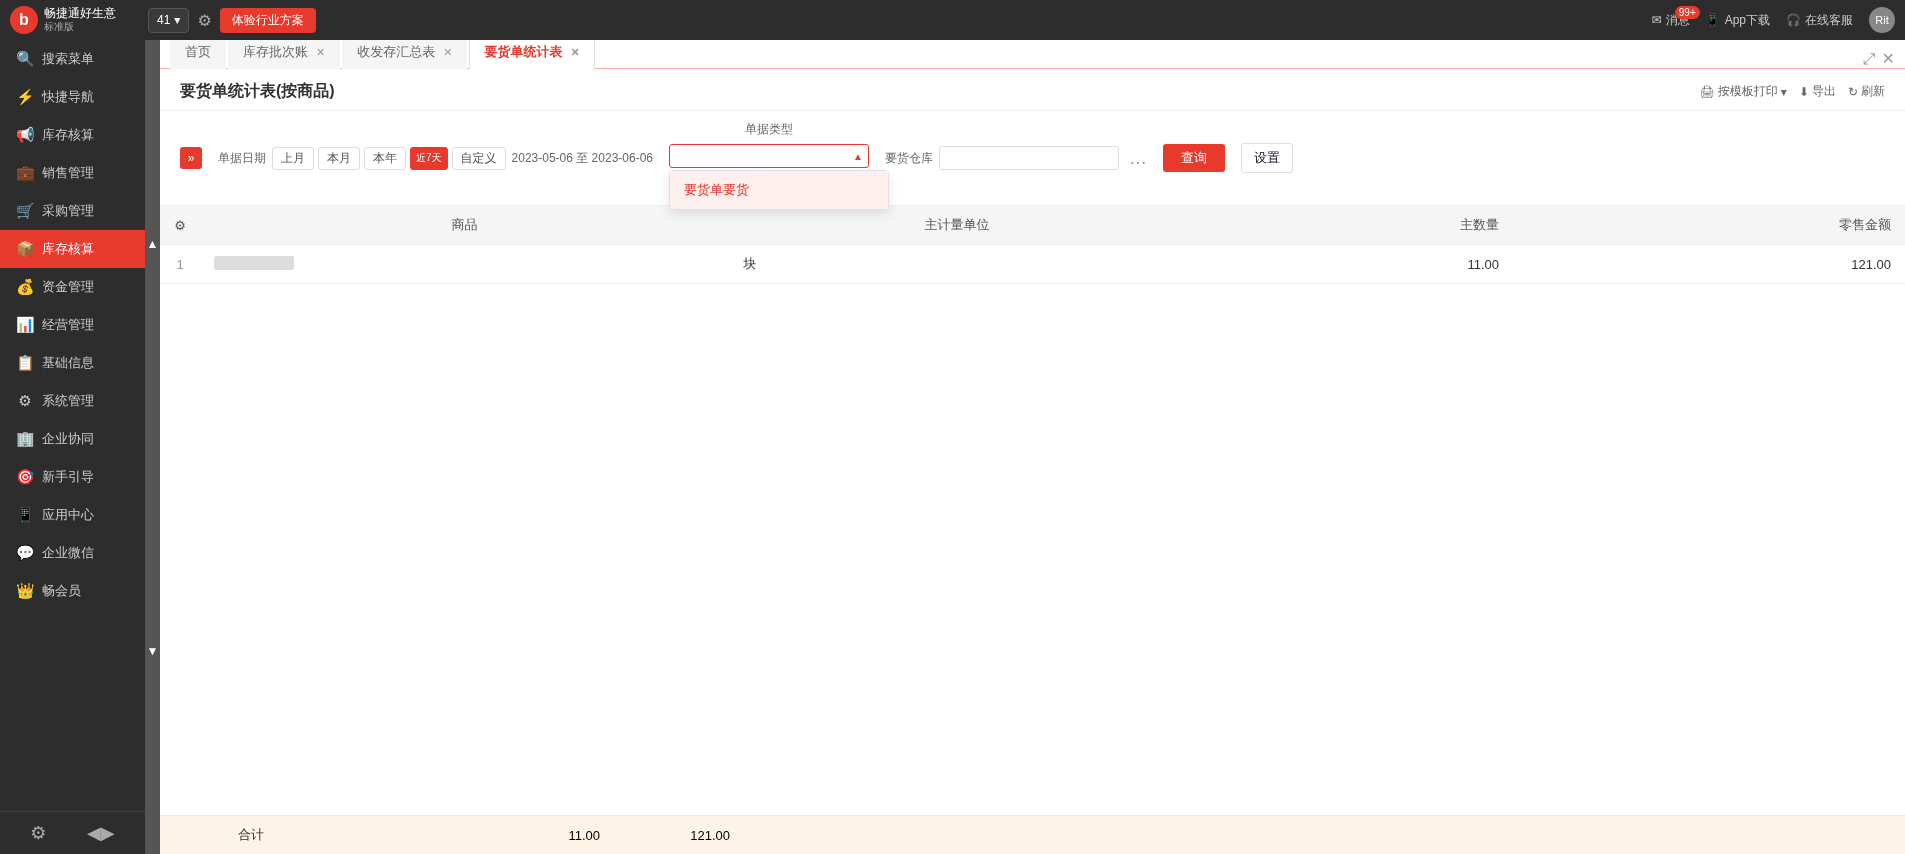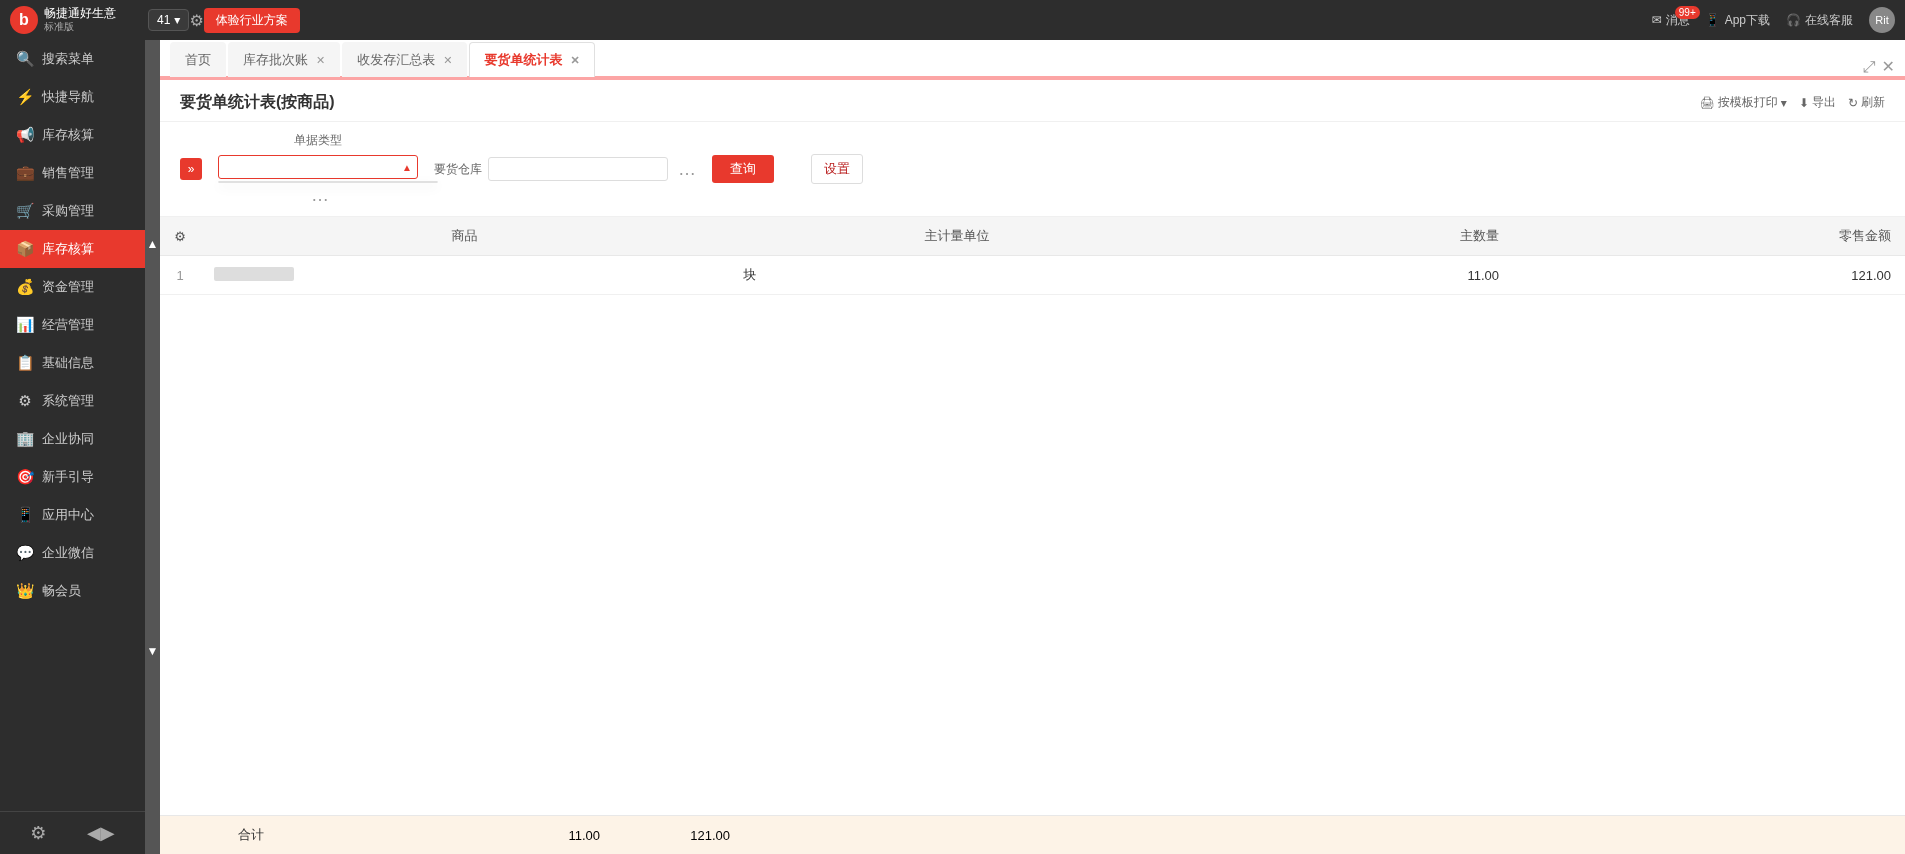--- a/index.html
+++ b/index.html
@@ -25,21 +25,21 @@
     }
     .logo-icon {
       width: 28px; height: 28px;
       background: #e8392d;
       border-radius: 50%;
       display: flex; align-items: center; justify-content: center;
       font-size: 16px; color: #fff; font-weight: bold;
     }
     .logo-text { color: #fff; font-size: 12px; line-height: 1.2; }
     .logo-sub { font-size: 10px; color: #aaa; }
-    .header-center { flex: 1; display: flex; align-items: center; gap: 0; }
+    .header-center { flex: 1; display: flex; gap: 8px; }
     .store-selector {
       background: #3a3a3a; border: 1px solid #555; border-radius: 4px;
       color: #fff; padding: 3px 8px; font-size: 12px; display: flex; align-items: center; gap: 4px; cursor: pointer;
     }
     .trial-btn {
       background: #e8392d; color: #fff; border: none; border-radius: 4px;
       padding: 4px 12px; font-size: 12px; cursor: pointer;
     }
     .gear-btn {
       background: none; border: none; color: #aaa; cursor: pointer; font-size: 16px;
@@ -72,21 +72,21 @@
       margin-top: auto; display: flex; align-items: center; justify-content: space-around;
       padding: 10px; border-top: 1px solid #444;
     }
     .sidebar-bottom-btn { color: #aaa; font-size: 18px; cursor: pointer; }
 
     
     .content-area { flex: 1; display: flex; flex-direction: column; overflow: hidden; background: #fff; }
 
     
     .tab-bar {
-      height: 40px; background: #fff; border-bottom: 4px solid #fca5a5;
+      height: 29px; background: #fff; border-bottom: 1px solid #fca5a5;
       display: flex; align-items: flex-end; padding: 0 10px; gap: 2px; flex-shrink: 0;
     }
     .tab {
       padding: 8px 14px; font-size: 13px; cursor: pointer; color: #666;
       border-top-left-radius: 4px; border-top-right-radius: 4px; display: flex; align-items: center; gap: 4px;
       border: 1px solid transparent; border-bottom: none; background: #f5f5f5; margin-bottom: -1px;
     }
     .tab.active { background: #fff; color: #e8392d; border-color: #e0e0e0; font-weight: bold; }
     .tab-close { font-size: 11px; color: #999; margin-left: 4px; }
     .tab-expand { margin-left: auto; display: flex; align-items: center; gap: 6px; }
@@ -139,22 +139,22 @@
     .filter-more { font-size: 18px; color: #999; cursor: pointer; margin-left: 4px; }
     .warehouse-input {
       border: 1px solid #ddd; border-radius: 3px; padding: 4px 8px; font-size: 12px;
       min-width: 180px; color: #333;
     }
     .query-btn {
       background: #e8392d; color: #fff; border: none; border-radius: 3px;
       padding: 5px 18px; font-size: 13px; cursor: pointer;
     }
     .settings-btn {
-      background: #fff; color: #b91c1c; border: 1px solid #ddd; border-radius: 3px;
-      padding: 5px 12px; font-size: 13px; cursor: pointer; margin-left: 21px;
+      background: #fff; color: #0f172a; border: 1px solid #ddd; border-radius: 3px;
+      padding: 5px 12px; font-size: 13px; cursor: pointer;
     }
 
     
     .dropdown-container { position: relative; }
     .dropdown-menu {
       position: absolute; top: 100%; left: 0; z-index: 1000;
       background: #fff; border: 1px solid #e0e0e0; border-radius: 4px;
       min-width: 220px; box-shadow: 0 4px 12px rgba(0,0,0,0.1);
       margin-top: 2px;
     }
@@ -348,29 +348,41 @@
             <span>↻</span>
             <span>刷新</span>
           </span>
         </div>
       </div>
 
       <div class="filter-bar">
         <div class="filter-expand-btn">
           <span>»</span>
         </div>
+        <div class="filter-group">
+          <span class="filter-label">单据日期</span>
+          <div class="date-range-btns" id="date-btns">
+              <button class="date-btn">上月</button>
+              <button class="date-btn">本月</button>
+              <button class="date-btn">本年</button>
+              <button class="date-btn more">近7天</button>
+              <button class="date-btn">自定义</button>
+            </div>
+          <span class="date-display">2023-05-06 至 2023-06-06</span>
+        </div>
         <div class="filter-group" style="position:relative;flex-direction:column;">
           <span class="filter-label">单据类型</span>
           <div class="dropdown-container">
             <div class="filter-input-wrap">
               <input class="filter-select" type="text" style="min-width: 200px;" value="">
               <span class="filter-select-arrow">▲</span>
             </div>
 
             <div class="dropdown-menu">
+              <div class="dropdown-item selected">要货单要货</div>
             </div>
           </div>
           <span class="filter-more">…</span>
         </div>
         <div class="filter-group">
           <span class="filter-label">要货仓库</span>
           <input class="warehouse-input" type="text" value="" style="">
           <span class="filter-more">…</span>
         </div>
         <button class="query-btn">查询</button>

